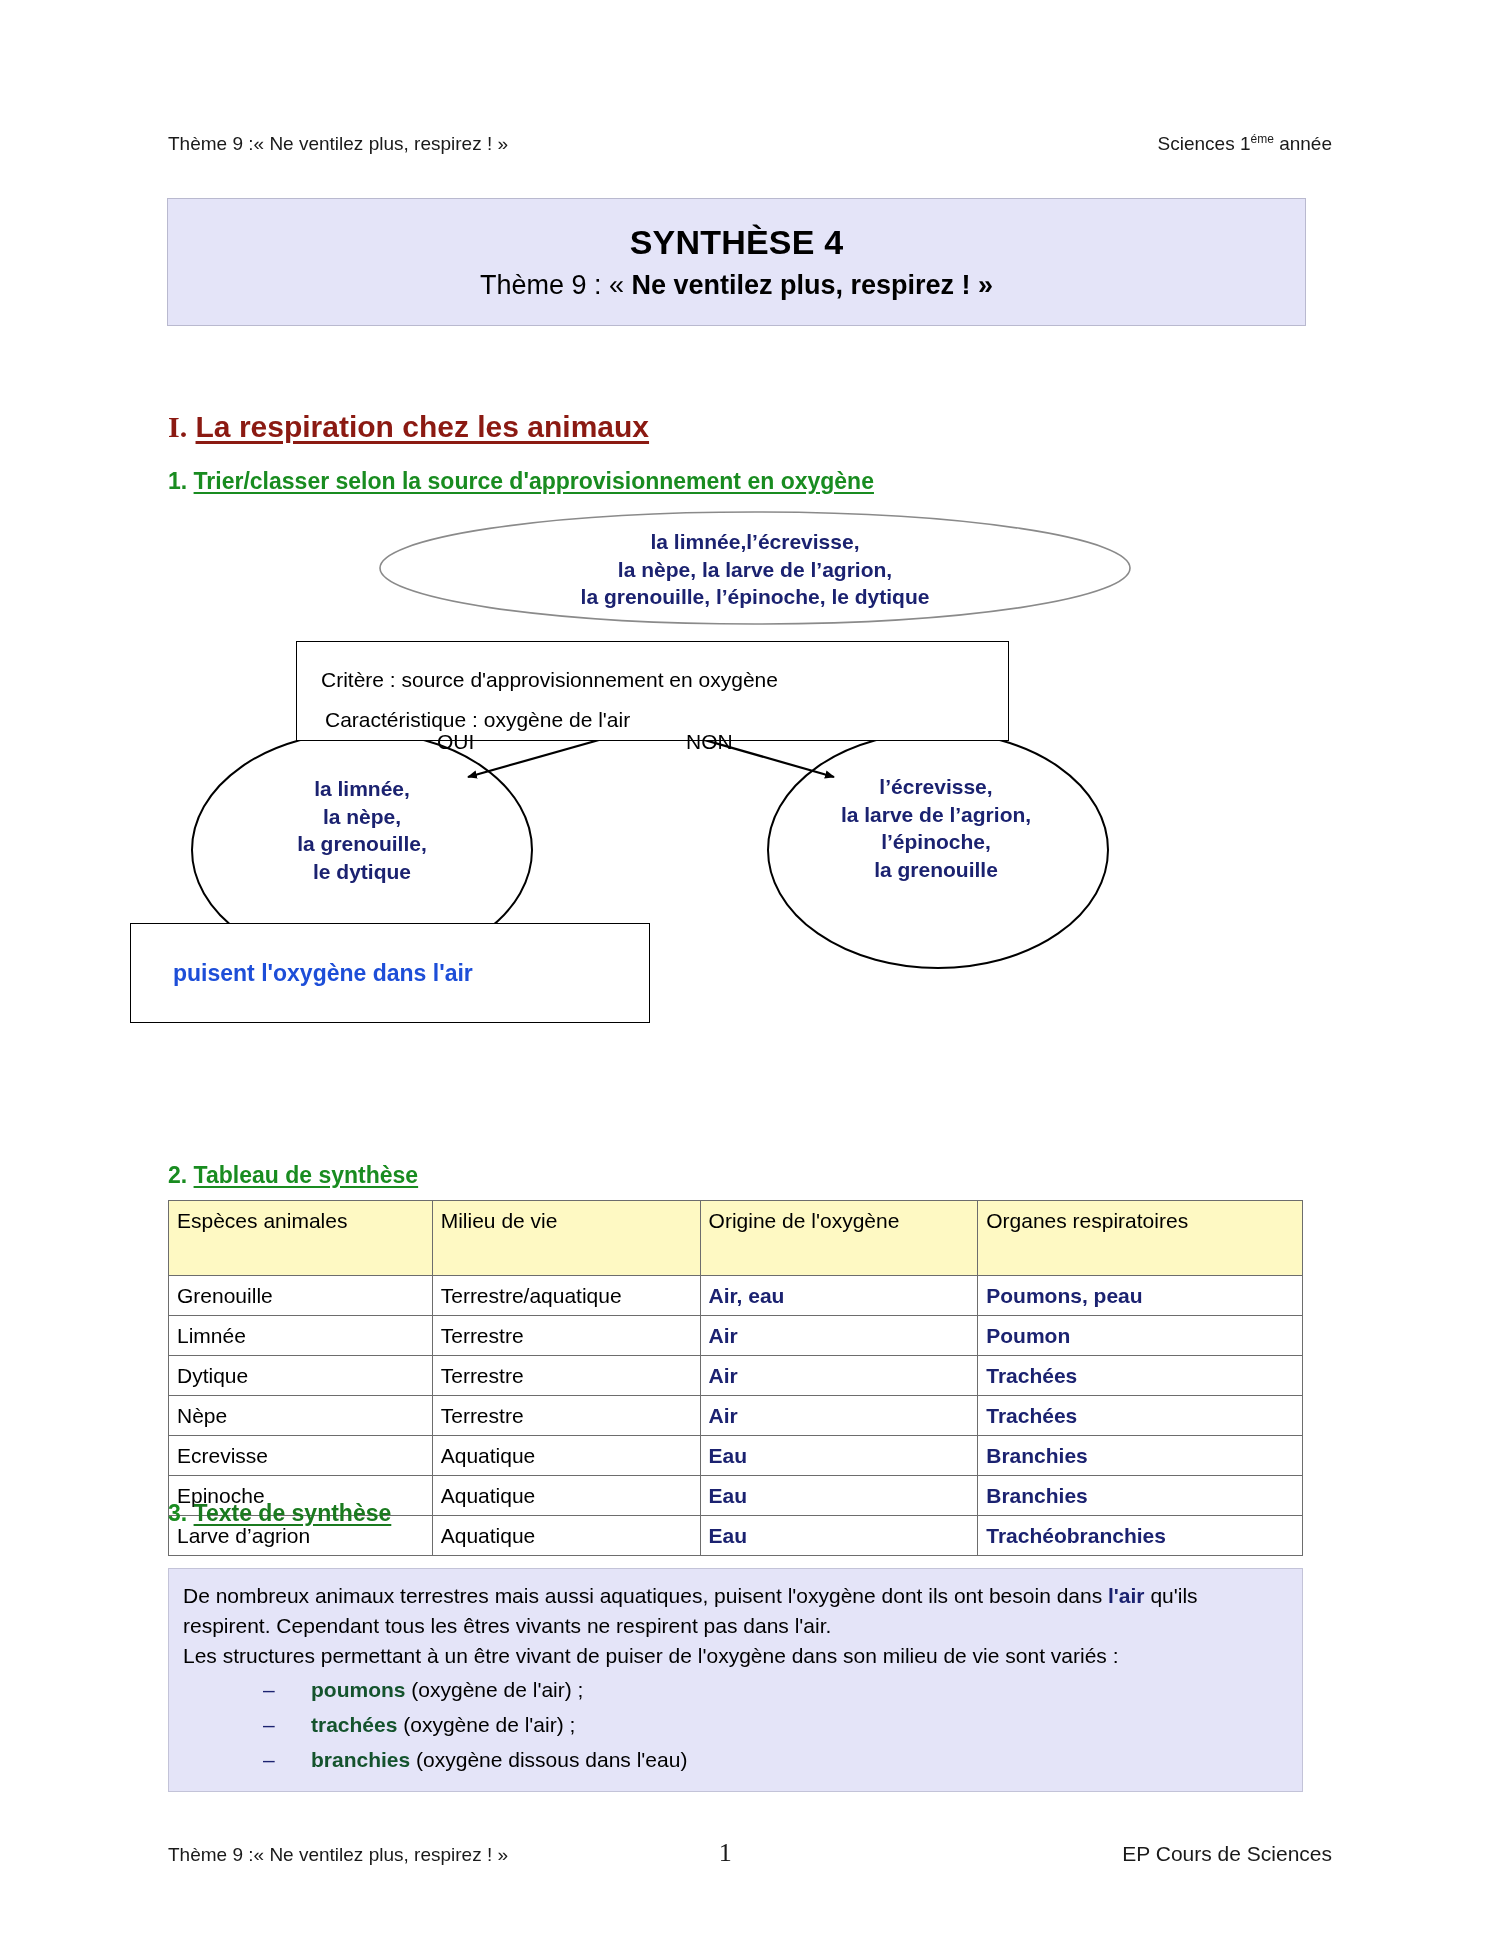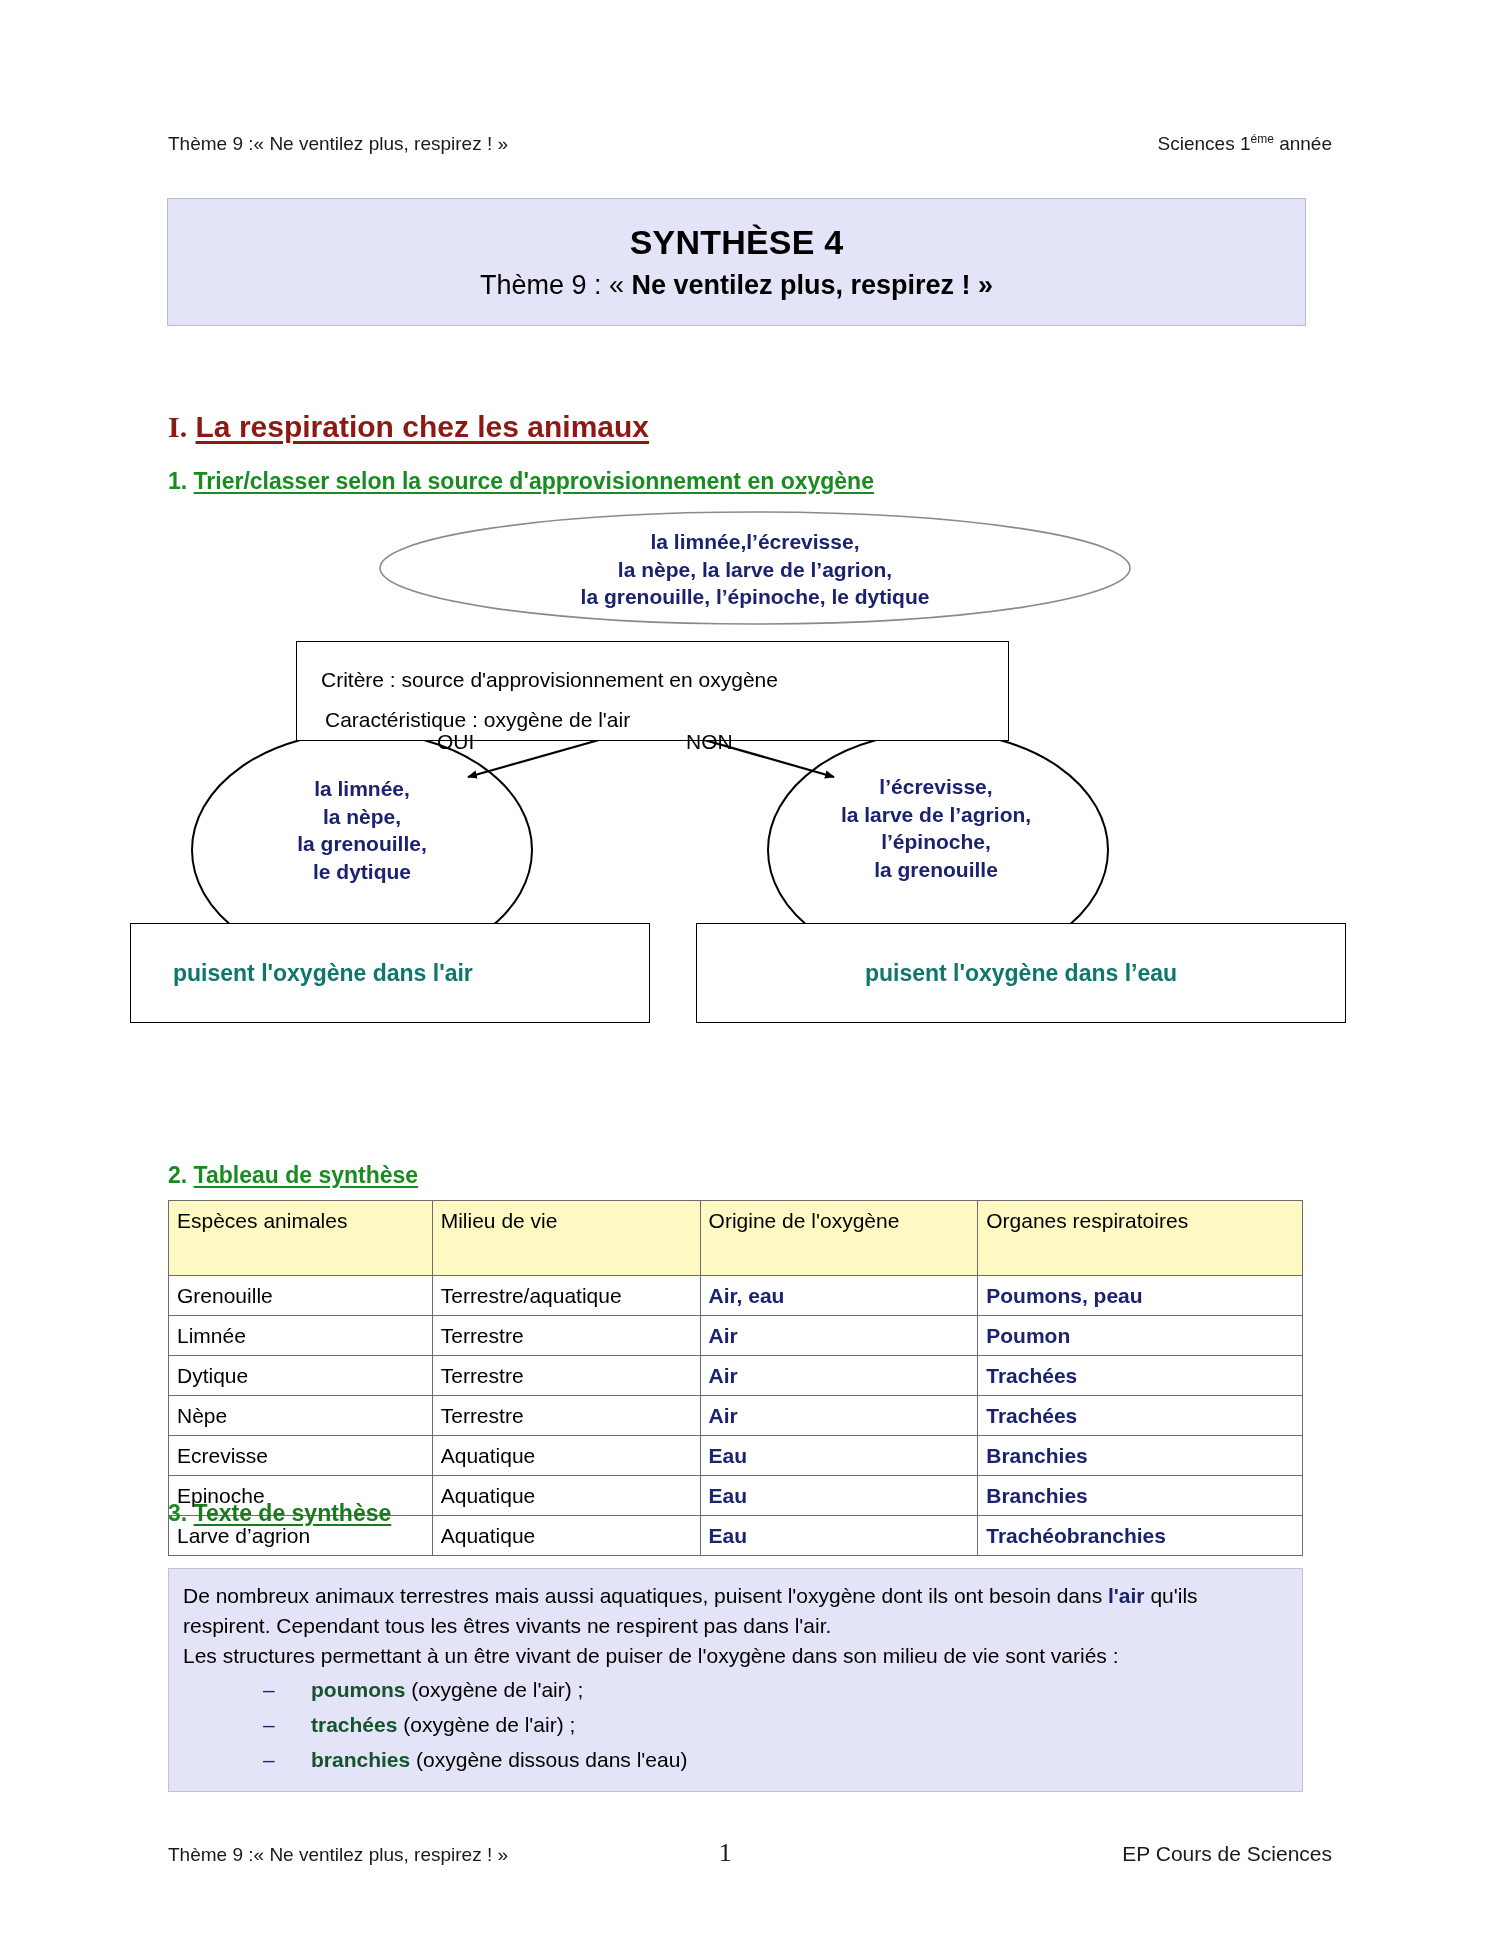--- a/index.html
+++ b/index.html
@@ -141,21 +141,21 @@
   #leftList  { top: 270px; left: 62px;  width: 340px; font-size: 21px; }
   #rightList { top: 268px; left: 616px; width: 380px; font-size: 21px; }
 
   .result-box {
     position: absolute;
     box-sizing: border-box;
     border: 1px solid #000;
     background: #fff;
     display: flex;
     align-items: center;
-    color: #0f766e;
+    color: #1d4ed8;
     font-weight: bold;
     font-size: 23px;
   }
   #resLeft  { top: 418px; left: 0px;   width: 520px; height: 100px; justify-content: flex-start; padding-left: 42px; }
   #resRight { top: 418px; left: 566px; width: 650px; height: 100px; justify-content: center; }
 
   
   #tbl {
     position: absolute;
     top: 1200px;
@@ -294,23 +294,20 @@
 
     <div class="node-text" id="rightList">
       <div>l’écrevisse,</div>
       <div>la larve de l’agrion,</div>
       <div>l’épinoche,</div>
       <div>la grenouille</div>
     </div>
 
     <div class="result-box" id="resLeft">
       <span>puisent l'oxygène dans l'air</span>
-    </div>
-    <div class="result-box" id="resRight">
-      <span>puisent l'oxygène dans l’eau</span>
     </div>
   </div>
 
   <div class="h-sub" id="sub2">
     <span class="num">2.</span>
     <span class="txt">Tableau de synthèse</span>
   </div>
 
   <table id="tbl">
     <colgroup>

